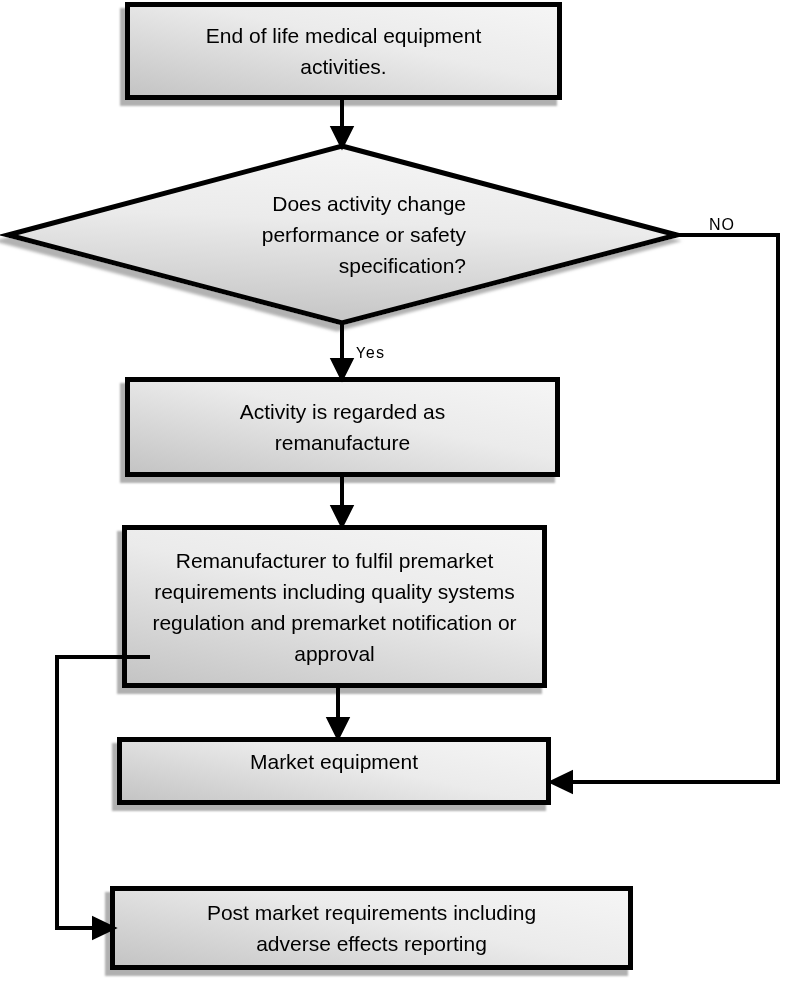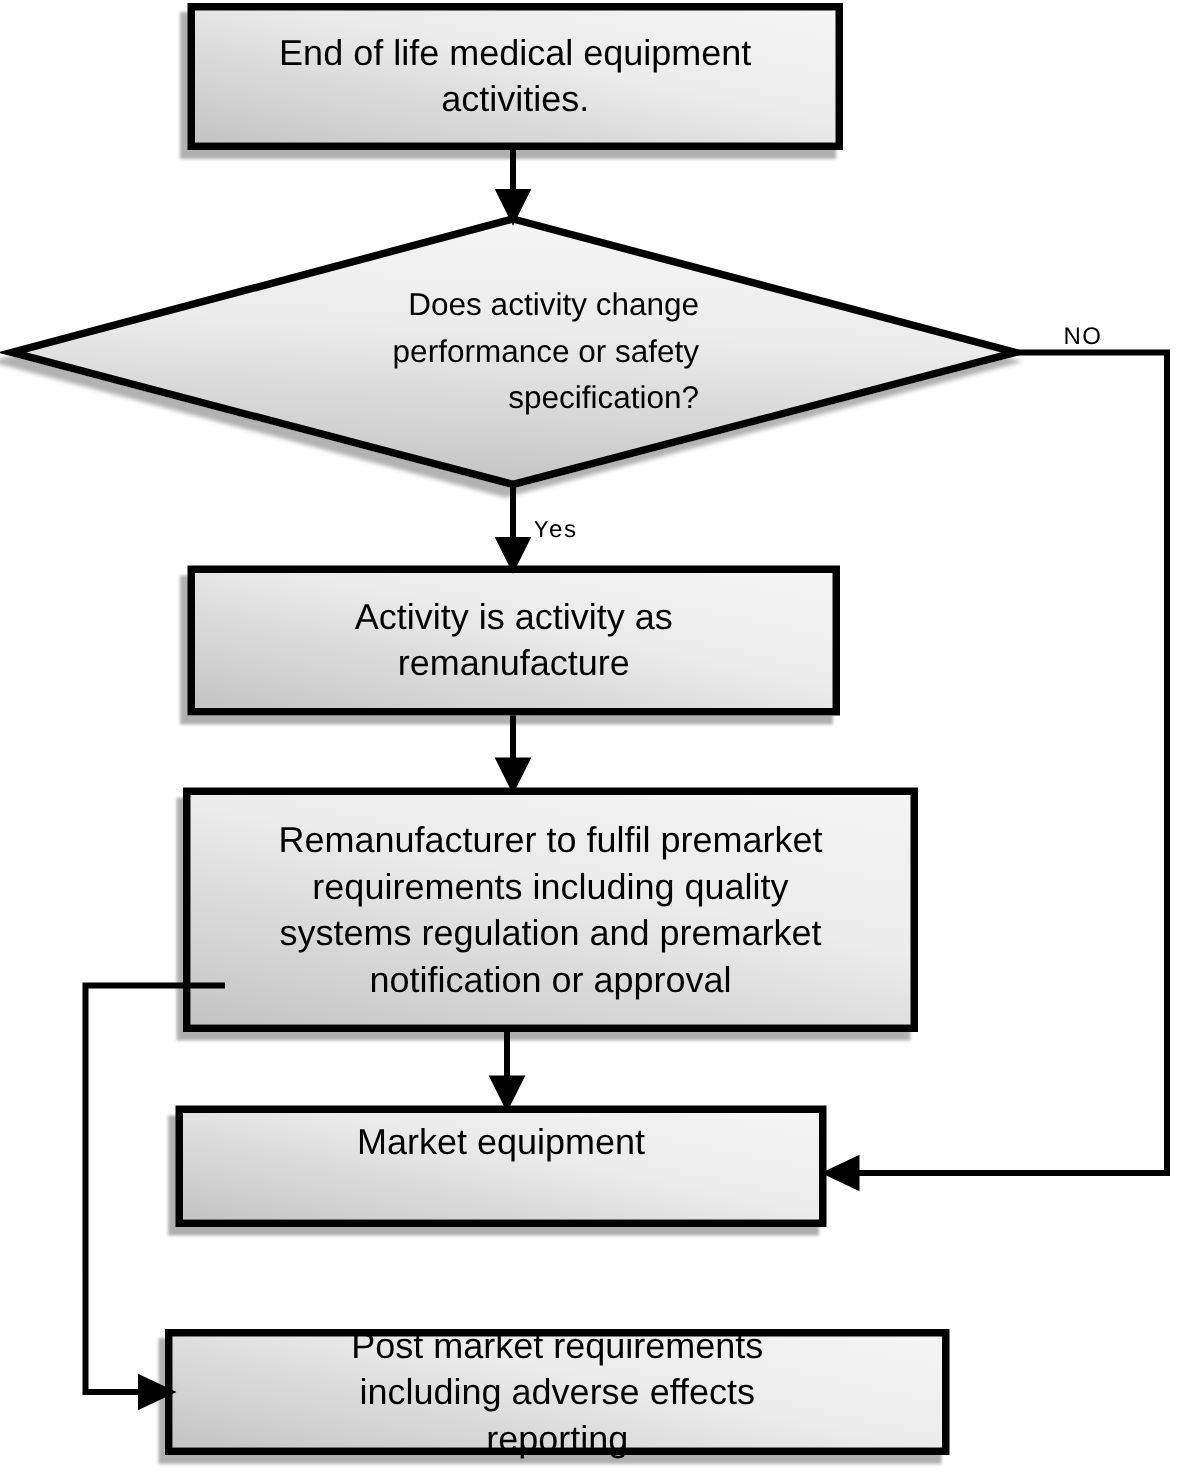--- a/index.html
+++ b/index.html
@@ -20,36 +20,36 @@
   .node {
     position: absolute;
     box-sizing: border-box;
     border: 5px solid #000000;
     background: linear-gradient(192deg, #f5f5f5 0%, #ebebeb 42%, #c4c4c4 100%);
     box-shadow: -5px 6px 2px #b0b0b0;
     display: flex;
     align-items: center;
     justify-content: center;
     text-align: center;
-    font-size: 24px;
+    font-size: 21px;
     line-height: 31px;
     z-index: 1;
   }
   .node .label { display: block; }
 
   #node-start        { left: 125px; top: 2px;   width: 437px; height: 98px; }
   #node-start .label { max-width: 345px; }
 
   #node-remanufacture        { left: 125px; top: 377px; width: 435px; height: 100px; }
   #node-remanufacture .label { max-width: 255px; }
 
-  #node-premarket        { left: 122px; top: 525px; width: 490px; height: 163px; }
+  #node-premarket        { left: 122px; top: 525px; width: 425px; height: 163px; }
   #node-premarket .label { max-width: 368px; }
 
-  #node-market { left: 117px; top: 737px; width: 434px; height: 81px;
+  #node-market { left: 117px; top: 737px; width: 434px; height: 68px;
                  align-items: flex-start; padding-top: 4px; }
 
   #node-postmarket        { left: 110px; top: 886px; width: 523px; height: 84px; }
   #node-postmarket .label { max-width: 352px; }
 
   
   #wires {
     position: absolute;
     left: 0; top: 0;
     width: 785px; height: 981px;
@@ -85,21 +85,21 @@
 </head>
 <body>
 
 <div id="canvas">
 
   <div class="node" id="node-start">
     <span class="label">End of life medical equipment activities.</span>
   </div>
 
   <div class="node" id="node-remanufacture">
-    <span class="label">Activity is activity as remanufacture</span>
+    <span class="label">Activity is regarded as remanufacture</span>
   </div>
 
   <div class="node" id="node-premarket">
     <span class="label">Remanufacturer to fulfil premarket requirements including quality systems regulation and premarket notification or approval</span>
   </div>
 
   <div class="node" id="node-market">
     <span class="label">Market equipment</span>
   </div>
 

